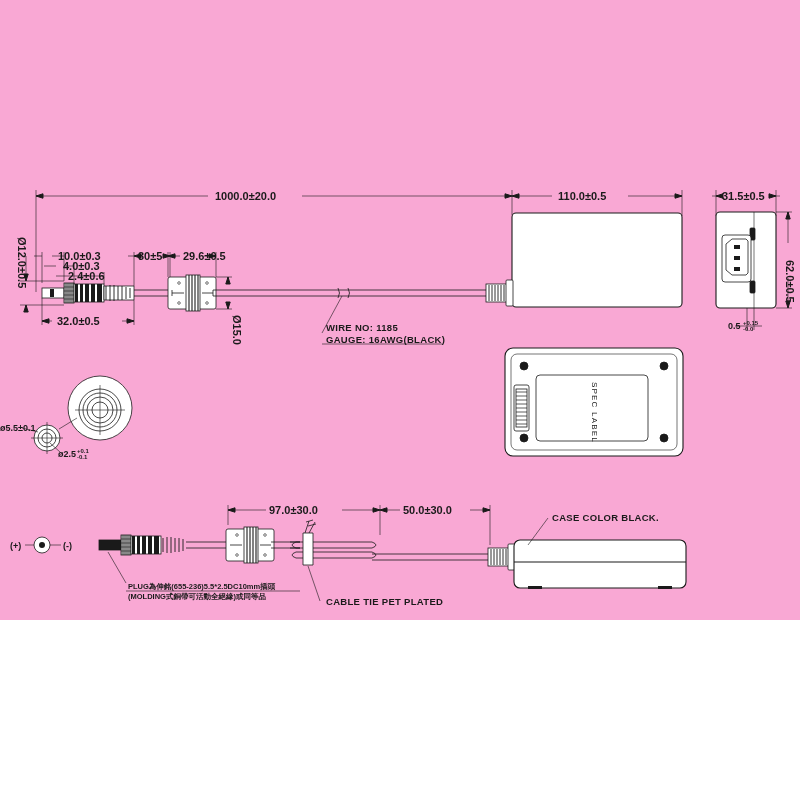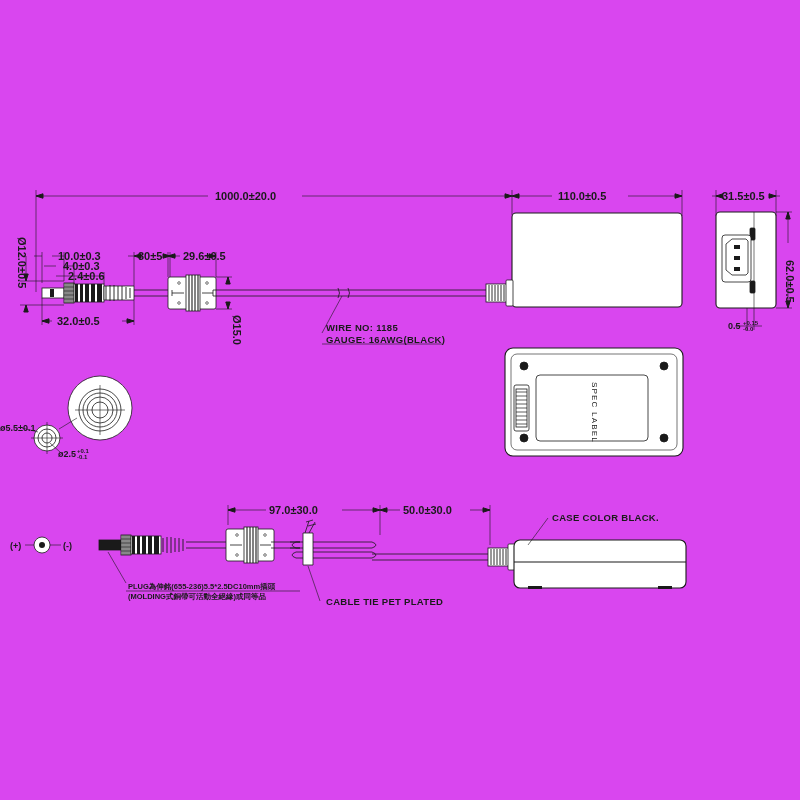--- a/index.html
+++ b/index.html
@@ -6,22 +6,22 @@
     margin: 0;
     padding: 0;
     background: #ffffff;
   }
   body {
     font-family: "Liberation Sans", sans-serif;
   }
   #sheet {
     position: relative;
     width: 800px;
-    height: 800px;
-    background: #d946ef;
+    height: 620px;
+    background: #f9a8d4;
     overflow: hidden;
   }
   #sheet svg {
     position: absolute;
     left: 0;
     top: 0;
   }
   text {
     font-family: "Liberation Sans", sans-serif;
     fill: #1a1a1a;

